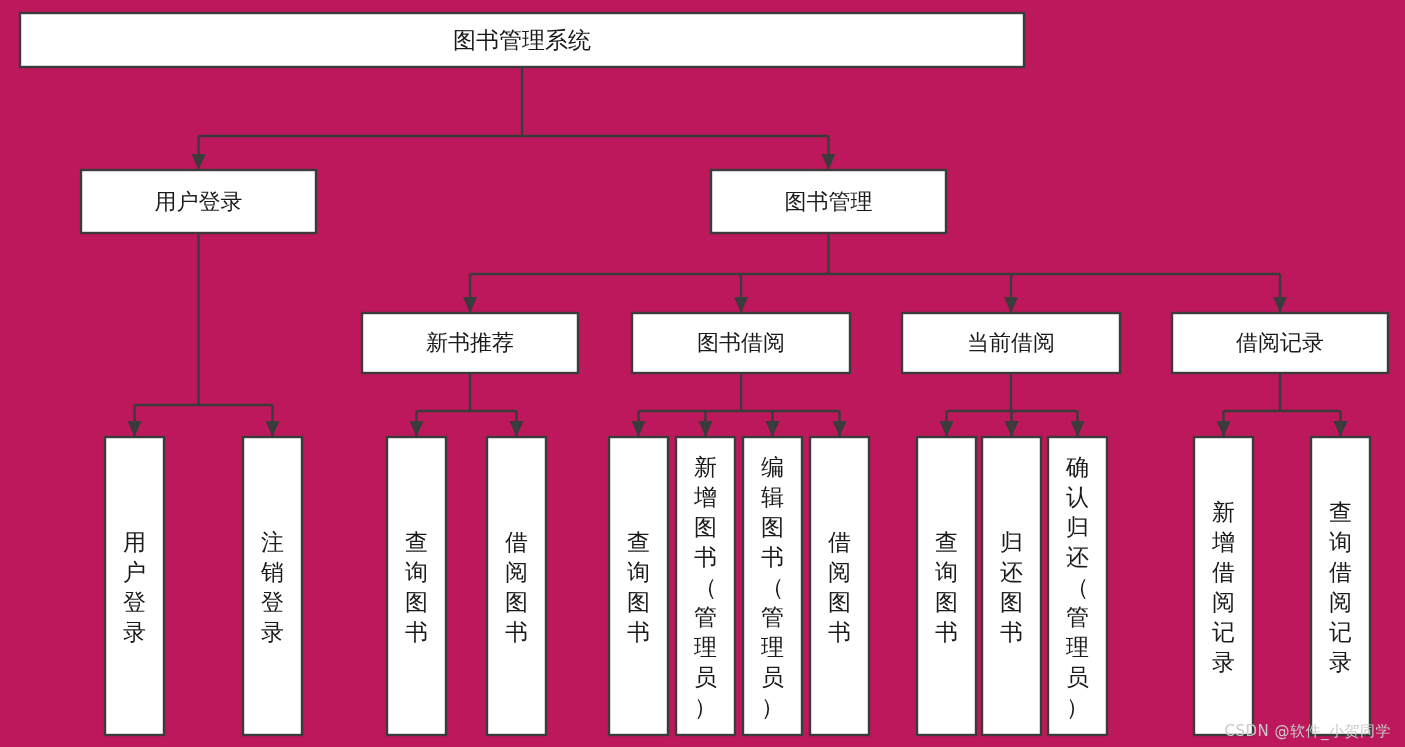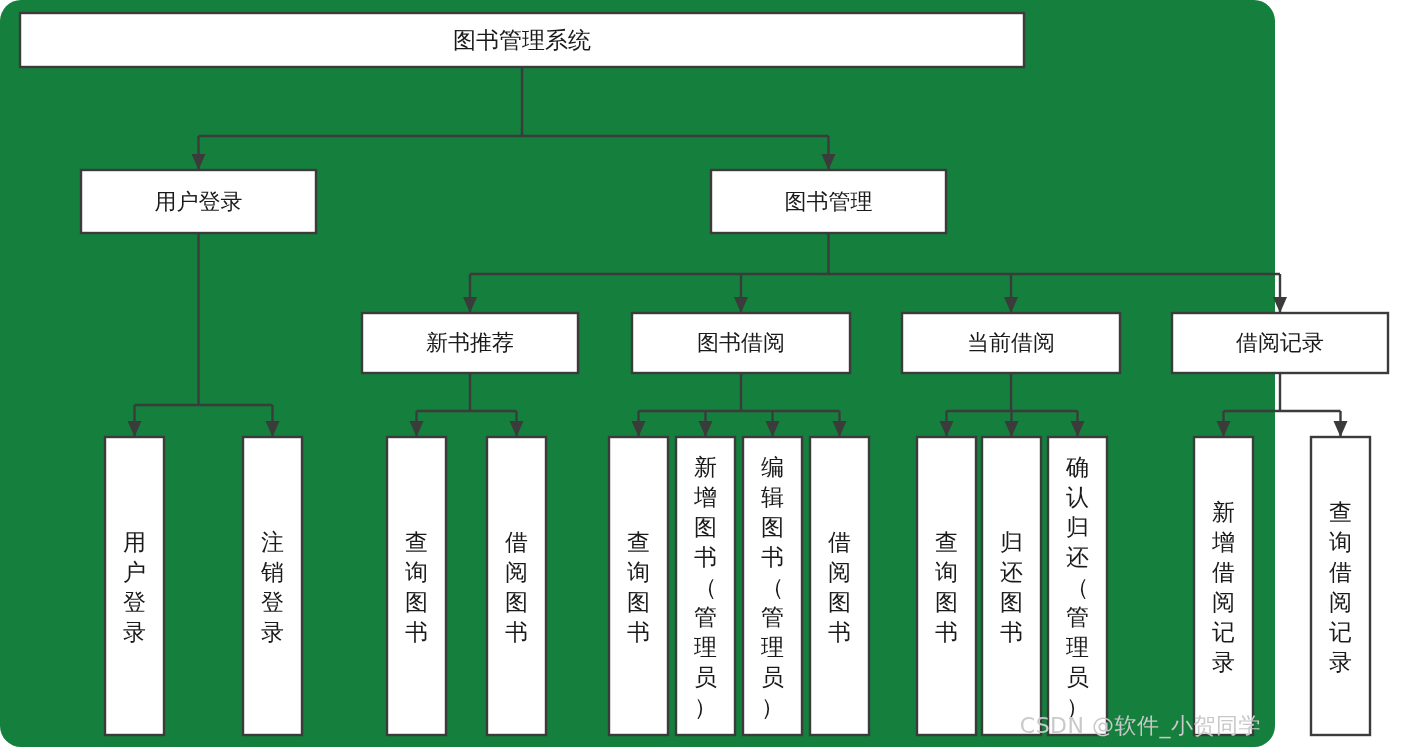--- a/index.html
+++ b/index.html
@@ -8,24 +8,23 @@
     background: #ffffff;
   }
   body {
     width: 1405px;
     height: 747px;
     font-family: "DejaVu Sans", "Liberation Sans", sans-serif;
     overflow: hidden;
   }
   #diagram-root {
     position: relative;
-    width: 1275px;
+    width: 1405px;
     height: 747px;
-    background: #15803d;
-    border-radius: 21px;
+    background: #be185d;
   }
   svg.diagram-canvas {
     position: absolute;
     left: 0;
     top: 0;
     width: 1405px;
     height: 747px;
     display: block;
   }
   .node-box {
@@ -56,21 +55,21 @@
   }
   .arrow-head {
     fill: #3b3b3b;
     stroke: none;
   }
   .watermark {
     position: absolute;
     right: 14px;
     bottom: 6px;
     color: #c9c9c9;
-    font-size: 22px;
+    font-size: 15px;
     font-family: "DejaVu Sans", "Liberation Sans", sans-serif;
     white-space: nowrap;
     letter-spacing: 0.5px;
     pointer-events: none;
   }
 </style>
 </head>
 <body>
 
 <div id="diagram-root">

